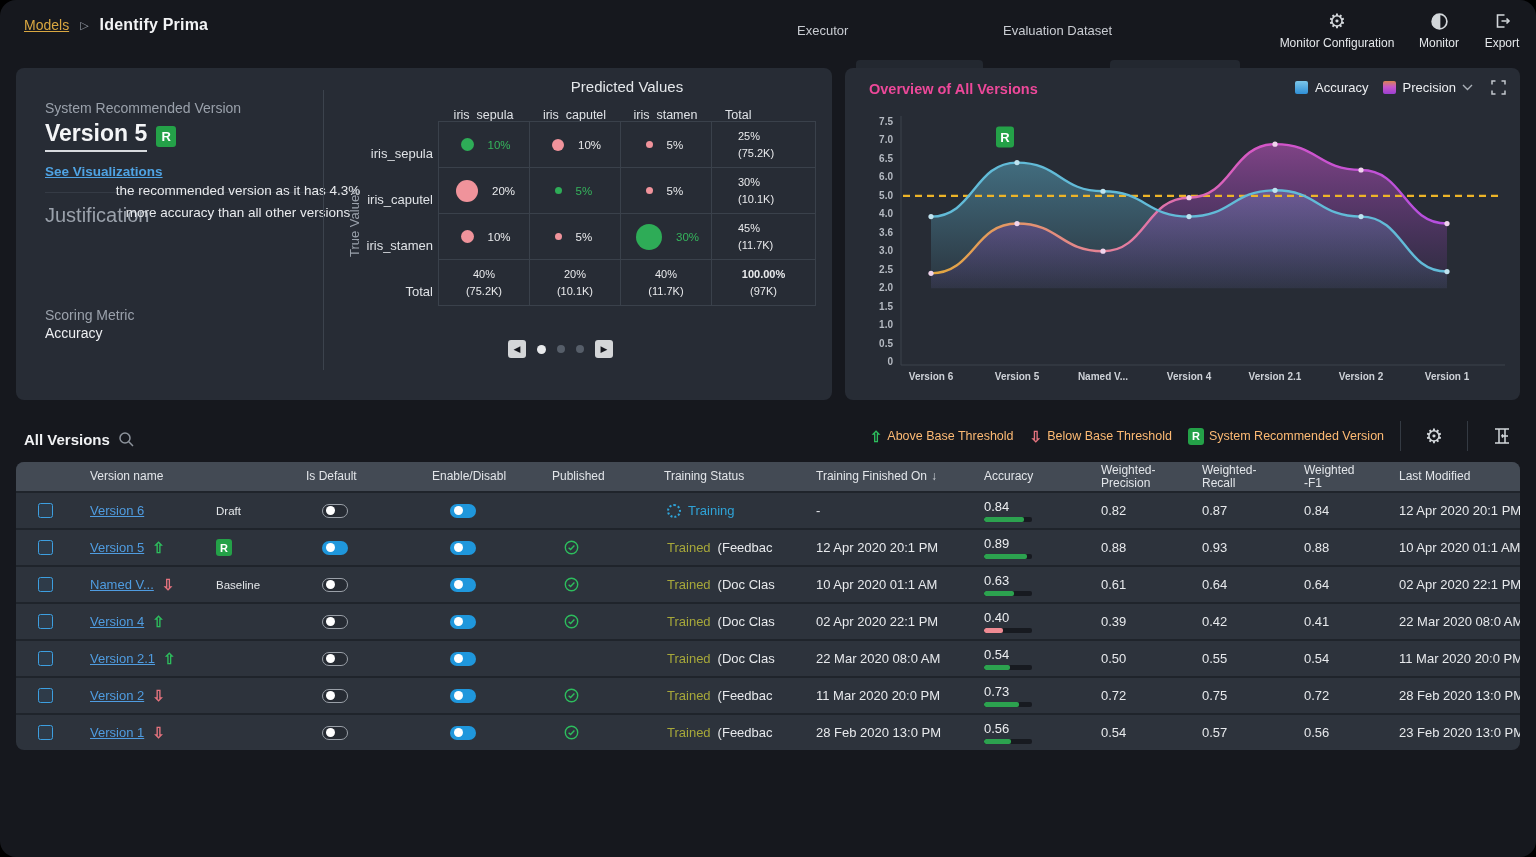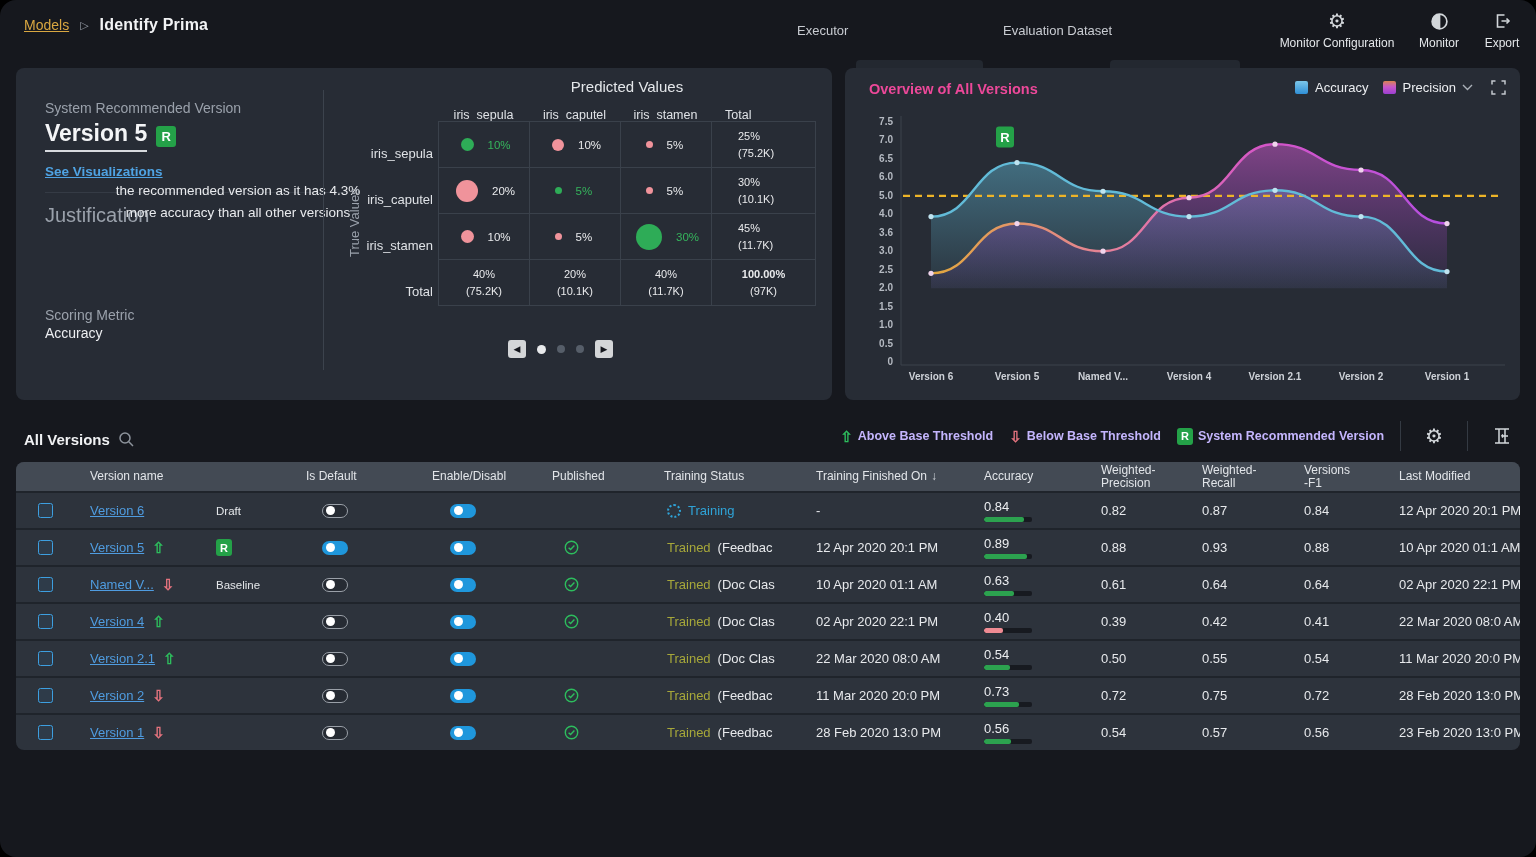--- a/index.html
+++ b/index.html
@@ -78,21 +78,21 @@
   .lg-lbl { font-size:13px; color:#eceef1; }
   .lg-chev { margin-left:-8px; display:flex; align-items:center; cursor:pointer; }
   #expand-btn { margin-left:4px; cursor:pointer; display:flex; align-items:center; }
 
   
   #av-heading { position:absolute; left:24px; top:431px; font-size:15px; font-weight:bold; color:#f0f1f3; display:flex; align-items:flex-end; gap:8px; }
   #threshold-legend { position:absolute; right:16px; top:421px; height:30px; display:flex; align-items:center; gap:16px; }
   .tl-item { display:flex; align-items:center; gap:5px; }
   .tl-arrow { font-size:15px; font-weight:bold; line-height:15px; }
   .arrow-up { color:#2dbd5d; } .arrow-down { color:#e4737e; }
-  .tl-lbl { font-size:12.5px; font-weight:bold; color:#c4b5fd; }
+  .tl-lbl { font-size:12.5px; font-weight:normal; color:#fdba74; }
   .tl-chip { width:16px; height:17px; font-size:11px; }
   .tl-sep { width:1px; height:30px; background:#343a43; }
   .tl-ico { cursor:pointer; display:flex; align-items:center; color:#d3d7db; padding:0 8px; }
 
   
   #table { position:absolute; left:16px; top:462px; width:1504px; border-radius:8px; overflow:hidden; background:#2d333c; }
   .tgrid { display:grid; grid-template-columns:58px 130px 100px 128px 120px 112px 147px 168px 112px 102px 102px 104px 1fr; }
   #thead { height:29px; background:#434a54; align-items:center; }
   #thead > div { font-size:12px; color:#e2e5e9; line-height:13px; }
   .trow { height:37px; border-top:2px solid #1f242b; align-items:center; }
@@ -452,21 +452,21 @@
           </div>
         </div>
         <div class="c p9">
           <div>
             <div>Weighted-</div>
             <div>Recall</div>
           </div>
         </div>
         <div class="c p9">
           <div>
-            <div>Versions</div>
+            <div>Weighted</div>
             <div>-F1</div>
           </div>
         </div>
         <div class="c ">
           <div>
             <div>Last Modified</div>
           </div>
         </div>
       </div>
     <div id="tbody">

